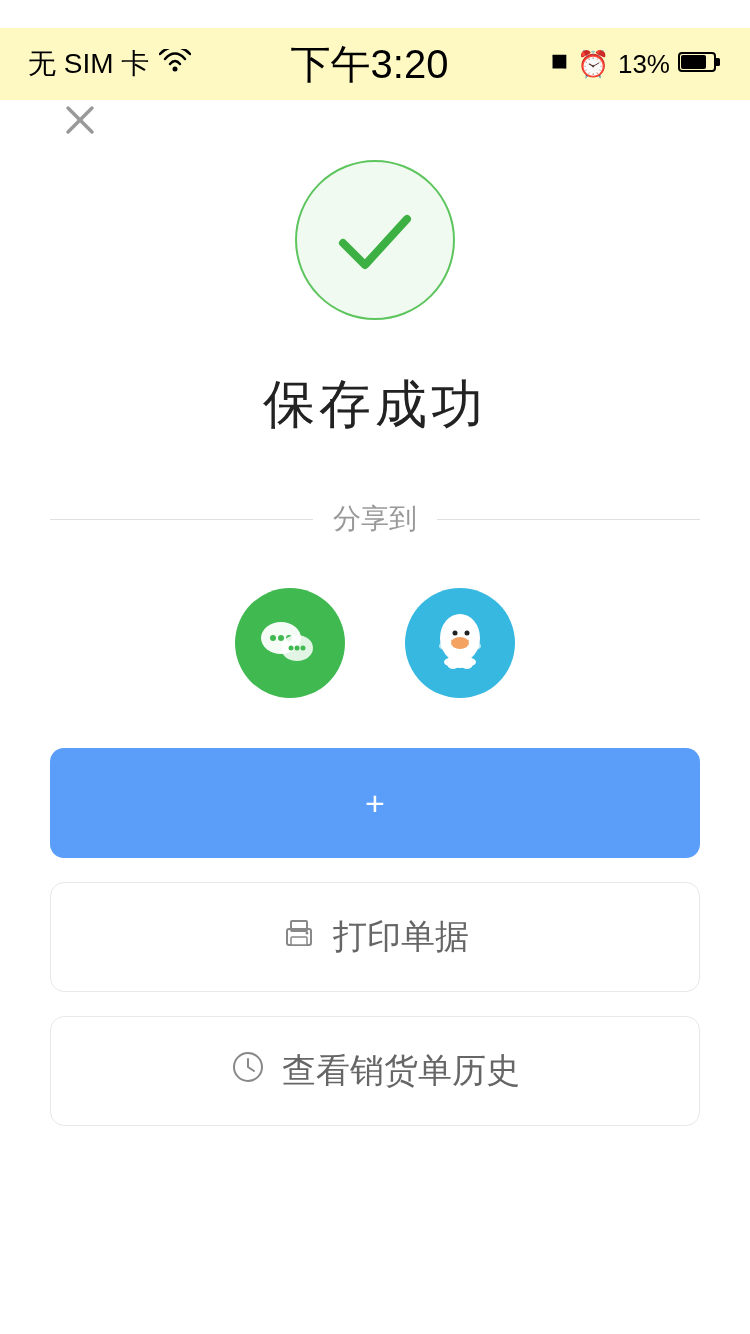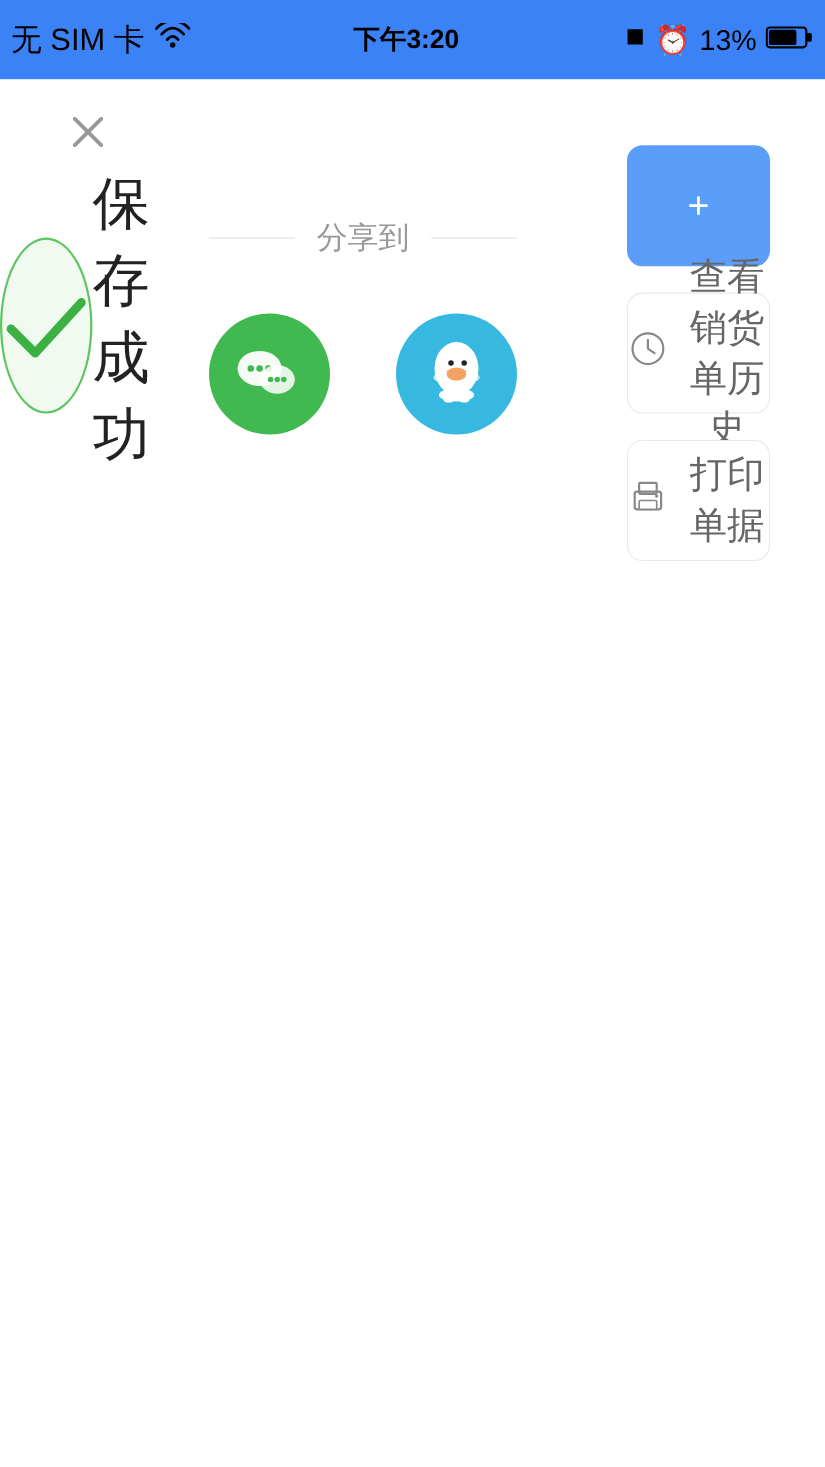--- a/index.html
+++ b/index.html
@@ -18,36 +18,37 @@
       position: relative;
     }
 
     
     .status-bar {
       width: 100%;
       height: 72px;
       display: flex;
       align-items: center;
       justify-content: space-between;
-      padding: 0 10px;
-      background: #3b82f6;
+      padding: 0 28px;
+      background: #fef9c3;
+      margin-top: 28px;
     }
 
     .status-left {
       display: flex;
       align-items: center;
       gap: 10px;
       font-size: 28px;
       font-weight: 500;
       color: #000;
     }
 
     .status-center {
-      font-size: 24px;
-      font-weight: 700;
+      font-size: 40px;
+      font-weight: 400;
       color: #000;
     }
 
     .status-right {
       display: flex;
       align-items: center;
       gap: 8px;
       font-size: 26px;
       color: #000;
     }
@@ -69,21 +70,21 @@
     }
 
     .close-btn svg {
       width: 36px;
       height: 36px;
     }
 
     
     .main-content {
       display: flex;
-      flex-direction: row;
+      flex-direction: column;
       align-items: center;
       padding-top: 60px;
     }
 
     
     .success-circle {
       width: 160px;
       height: 160px;
       border-radius: 50%;
       background-color: #f0faf0;
@@ -290,33 +291,33 @@
 
   <div class="action-buttons">
 
     <button class="action-btn btn-primary">
       <span style="font-size:34px; font-weight:300;">+</span>
     </button>
 
     <button class="action-btn btn-secondary">
       <span>
         <svg width="36" height="36" viewBox="0 0 36 36" fill="none">
-          <circle cx="18" cy="18" r="14" stroke="#888" stroke-width="2"></circle>
-          <path d="M18 10 L18 18 L24 22" stroke="#888" stroke-width="2" stroke-linecap="round" stroke-linejoin="round"></path>
-        </svg>
-      </span>
-      <span>查看销货单历史</span>
-    </button>
-
-    <button class="action-btn btn-secondary">
-      <span>
-        <svg width="36" height="36" viewBox="0 0 36 36" fill="none">
           <rect x="6" y="14" width="24" height="16" rx="2" stroke="#888" stroke-width="2"></rect>
           <rect x="10" y="6" width="16" height="10" rx="1" stroke="#888" stroke-width="2"></rect>
           <rect x="10" y="22" width="16" height="8" rx="1" fill="white" stroke="#888" stroke-width="1.5"></rect>
           <circle cx="26" cy="18" r="1.5" fill="#888"></circle>
         </svg>
       </span>
       <span>打印单据</span>
     </button>
+
+    <button class="action-btn btn-secondary">
+      <span>
+        <svg width="36" height="36" viewBox="0 0 36 36" fill="none">
+          <circle cx="18" cy="18" r="14" stroke="#888" stroke-width="2"></circle>
+          <path d="M18 10 L18 18 L24 22" stroke="#888" stroke-width="2" stroke-linecap="round" stroke-linejoin="round"></path>
+        </svg>
+      </span>
+      <span>查看销货单历史</span>
+    </button>
   </div>
 
 </div>
 
 </body></html>

